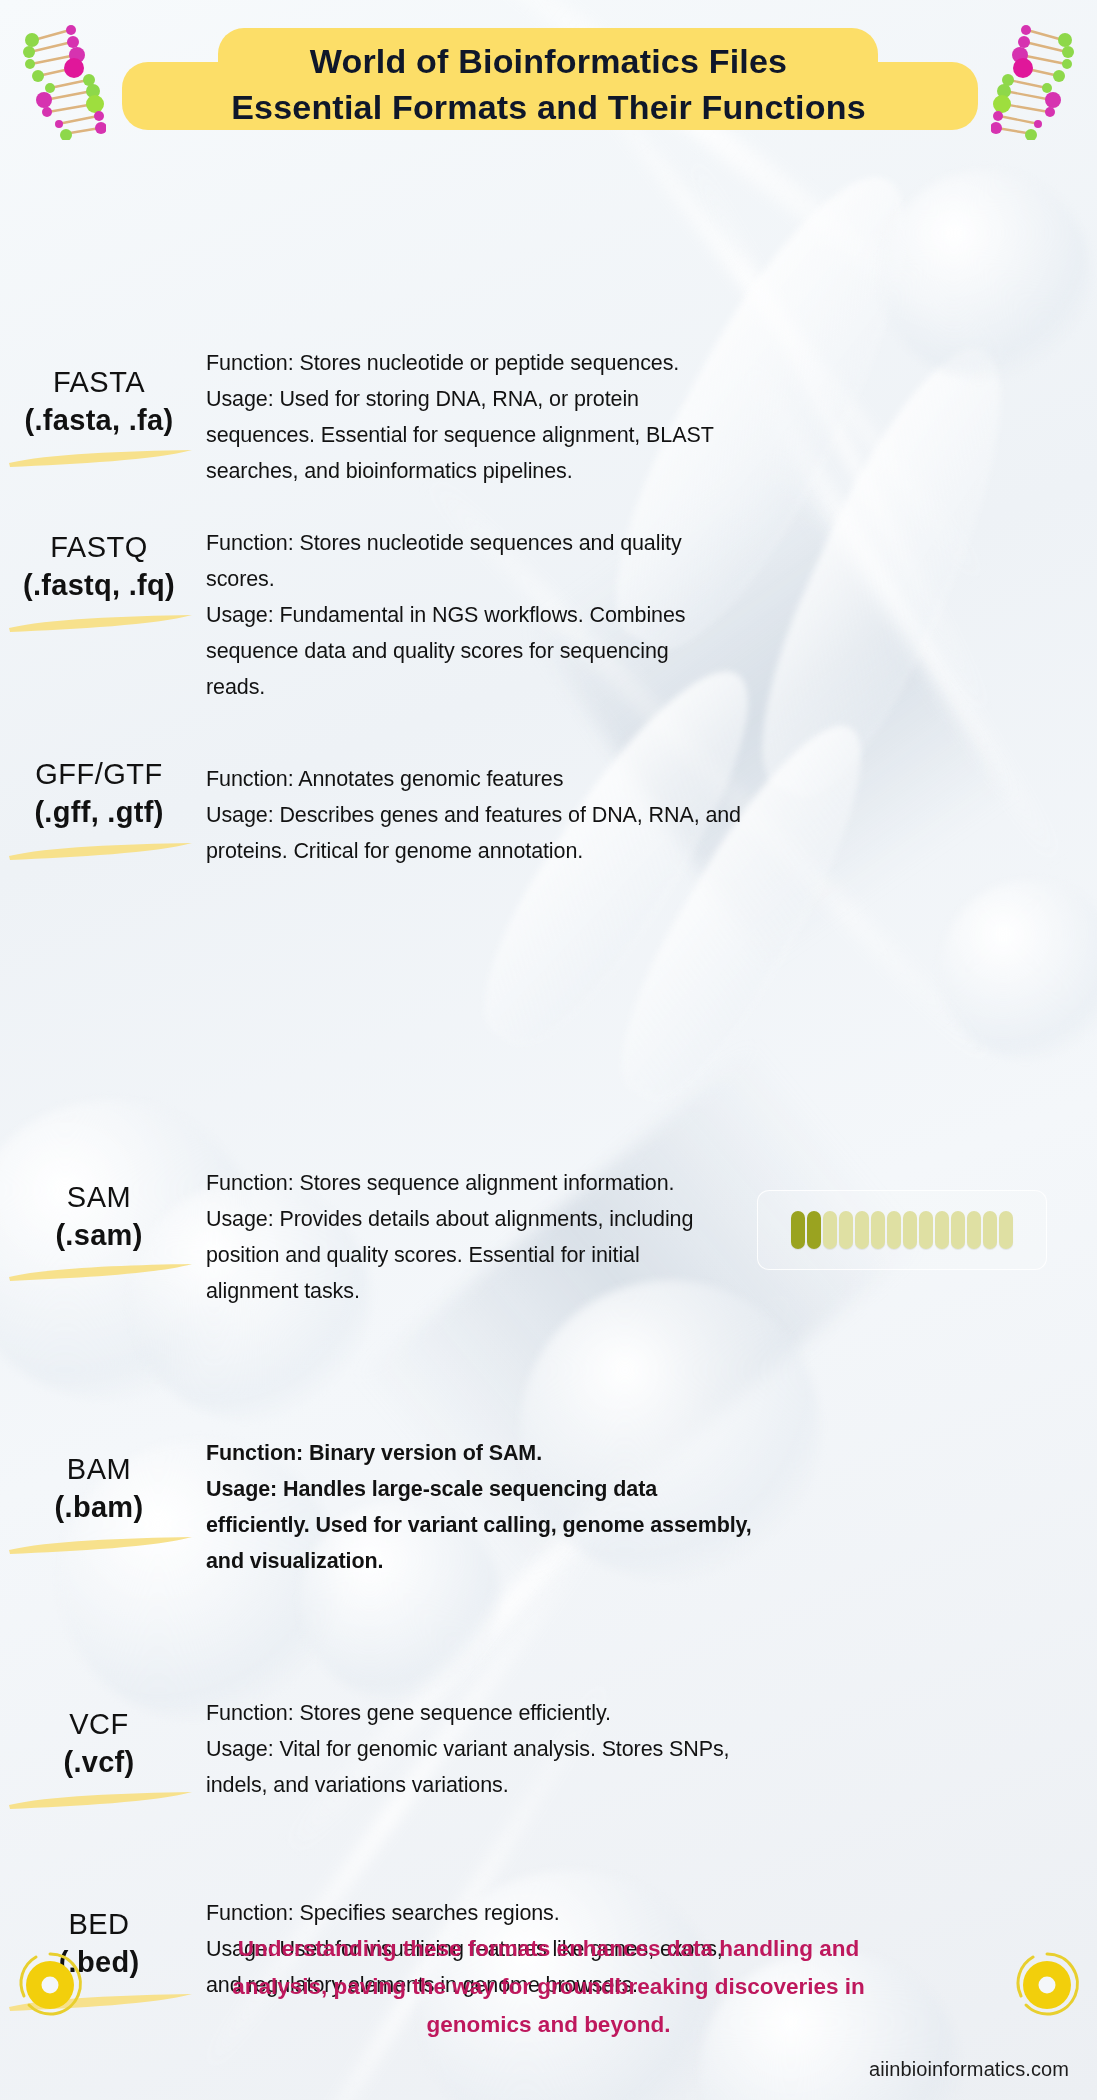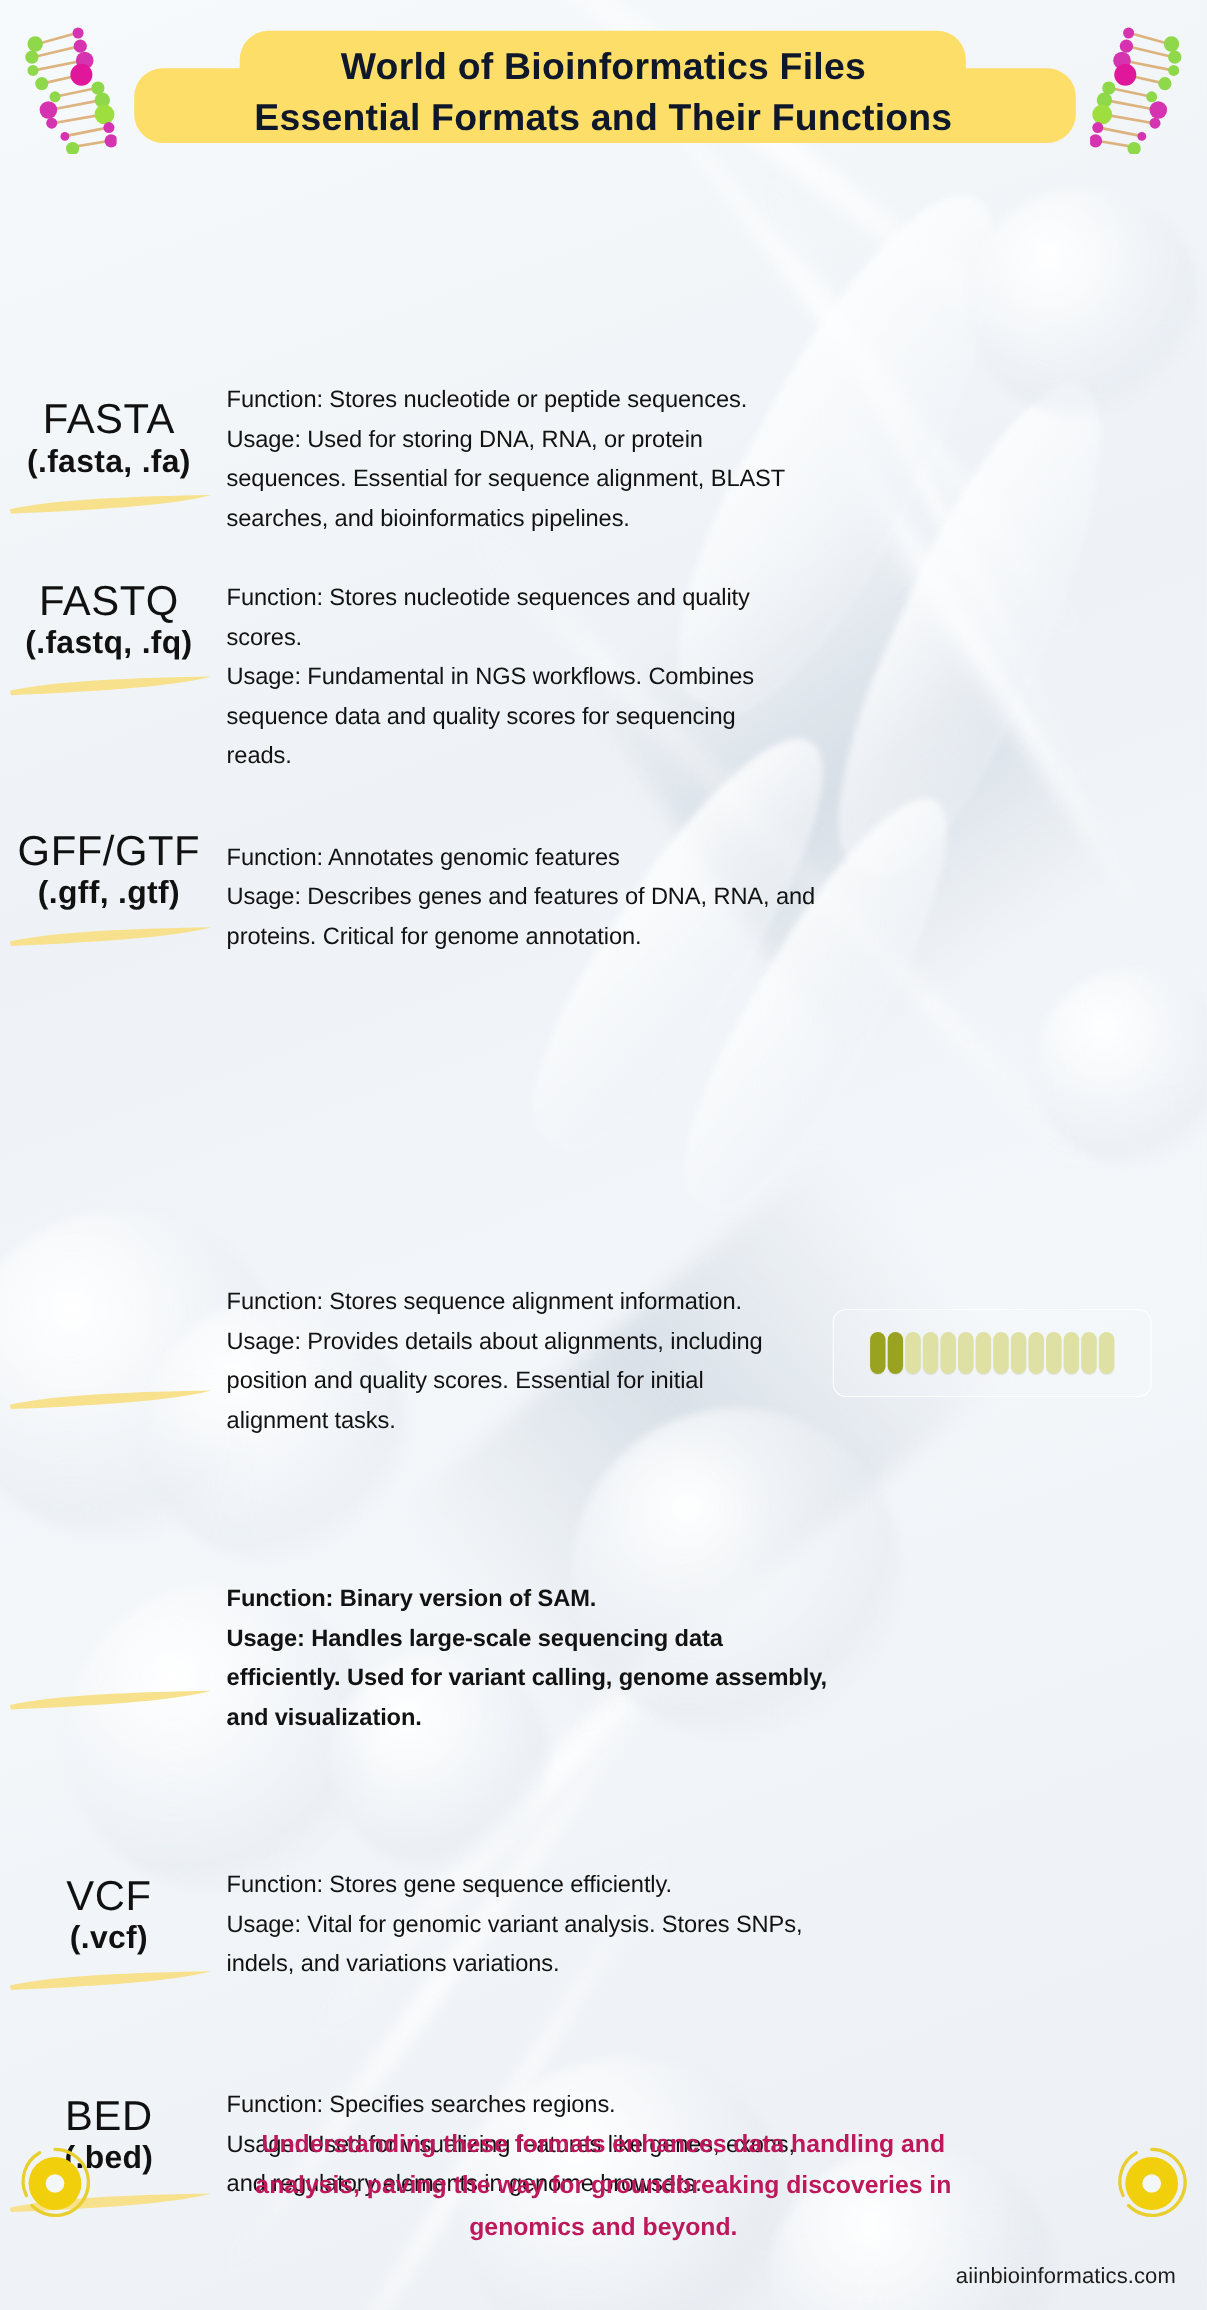--- a/index.html
+++ b/index.html
@@ -73,21 +73,21 @@
   .dna.right { right:14px; }
 
   
   #sections { position:relative; z-index:3; }
   .section { position:absolute; left:0; width:1097px; }
   .fmt-col {
     position:absolute; left:0; width:198px; text-align:center;
     font-family:"Liberation Sans", sans-serif;
     color:#111;
   }
-  .fmt-name { font-size:38px; font-weight:500; letter-spacing:.5px; line-height:38px; }
+  .fmt-name { font-size:29px; font-weight:500; letter-spacing:.5px; line-height:38px; }
   .fmt-ext  { font-size:29px; font-weight:600; letter-spacing:.3px; line-height:38px; }
   .underline { position:absolute; left:6px; width:190px; height:22px; }
   .desc-col {
     position:absolute; left:206px; width:612px;
     font-family:"Liberation Sans", sans-serif;
     font-size:21.5px; line-height:36px; color:#121212;
     font-stretch:condensed;
     letter-spacing:-.1px;
   }
   .desc-col .ln { display:block; white-space:nowrap; }
@@ -279,32 +279,40 @@
       <path d="M3 16 C40 7,120 4,186 3 C150 13,70 17,4 20 Z" fill="#f7e18c"></path>
     </svg>
     <div class="desc-col" style="top:6px;">
       <span class="ln">Function: Annotates genomic features</span>
       <span class="ln">Usage: Describes genes and features of DNA, RNA, and</span>
       <span class="ln">proteins. Critical for genome annotation.</span>
     </div>
   </div>
 
   <div class="section" style="top:1015px;height:160px;">
+    <div class="fmt-col" style="top:13px;">
+      <div class="fmt-name">SAM</div>
+      <div class="fmt-ext">(.sam)</div>
+    </div>
     <svg class="underline" style="top:96px;" viewBox="0 0 190 22" preserveAspectRatio="none">
       <path d="M3 16 C40 7,120 4,186 3 C150 13,70 17,4 20 Z" fill="#f7e18c"></path>
     </svg>
     <div class="desc-col" style="top:0px;">
       <span class="ln">Function: Stores sequence alignment information.</span>
       <span class="ln">Usage: Provides details about alignments, including</span>
       <span class="ln">position and quality scores. Essential for initial</span>
       <span class="ln">alignment tasks.</span>
     </div>
   </div>
 
   <div class="section" style="top:1285px;height:160px;">
+    <div class="fmt-col" style="top:15px;">
+      <div class="fmt-name">BAM</div>
+      <div class="fmt-ext">(.bam)</div>
+    </div>
     <svg class="underline" style="top:99px;" viewBox="0 0 190 22" preserveAspectRatio="none">
       <path d="M3 16 C40 7,120 4,186 3 C150 13,70 17,4 20 Z" fill="#f7e18c"></path>
     </svg>
     <div class="desc-col" style="top:0px;font-weight:bold;">
       <span class="ln">Function: Binary version of SAM.</span>
       <span class="ln">Usage: Handles large-scale sequencing data</span>
       <span class="ln">efficiently. Used for variant calling, genome assembly,</span>
       <span class="ln">and visualization.</span>
     </div>
   </div>

